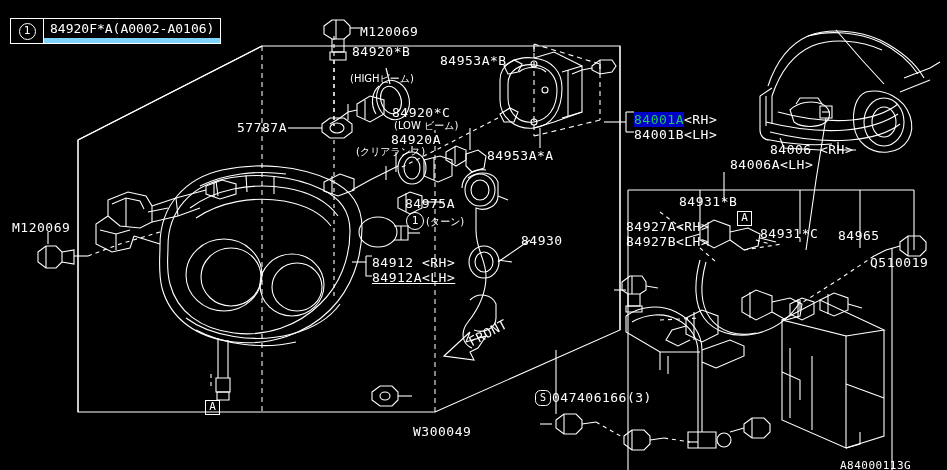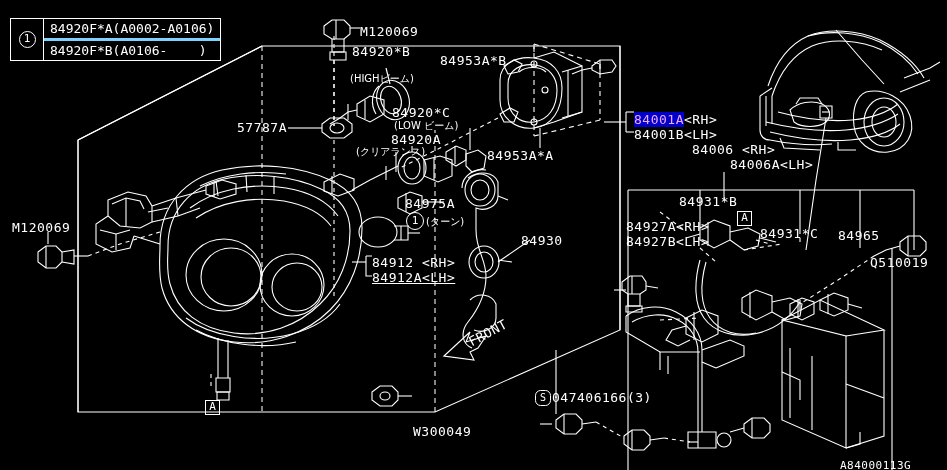--- a/index.html
+++ b/index.html
@@ -14,21 +14,21 @@
   .lbl{
     position:absolute;
     color:#fff;
     font-family:"DejaVu Sans Mono","Liberation Mono",monospace;
     font-size:13px;
     line-height:15px;
     letter-spacing:0.5px;
     white-space:pre;
   }
   .lbl.jp{font-size:10px;line-height:12px;letter-spacing:0;font-family:"DejaVu Sans","Liberation Sans",sans-serif;}
-  .hl{background:#0000c8;color:#f0abfc;}
+  .hl{background:#0000c8;color:#22c55e;}
   .wm{
     position:absolute;
     color:#fff;
     font-size:11px;
     letter-spacing:0.5px;
     font-family:"DejaVu Sans Mono","Liberation Mono",monospace;
     white-space:pre;
   }
   
   .boxmark{
@@ -79,21 +79,21 @@
   }
   #legend .rows{display:flex;flex-direction:column;}
   #legend .rows div{
     padding:1px 6px 1px 6px;
     color:#fff;
     font-size:13px;
     line-height:17px;
     white-space:pre;
     font-family:"DejaVu Sans Mono","Liberation Mono",monospace;
   }
-  #legend .rows div:first-child{border-bottom:3px solid #7dd3fc;}
+  #legend .rows div:first-child{border-bottom:5px solid #7dd3fc;}
   .circ-inline{
     display:inline-block;
     border:1px solid #fff;border-radius:50%;
     width:15px;height:15px;line-height:14px;text-align:center;
     font-size:11px;color:#fff;
   }
 </style>
 </head>
 <body>
 
@@ -419,21 +419,20 @@
       <path d="M756,240 L770,244" stroke-dasharray="4,4"></path>
     </g>
   </svg>
 
   <div id="legend">
     <div class="cell-num">
       <span class="circ-inline">1</span>
     </div>
     <div class="rows">
       <div>84920F*A(A0002-A0106)</div>
-      <div>84920F*B(A0106-    )</div>
     </div>
   </div>
 
   <div class="lbl" style="left:360px;top:24px;">M120069</div>
 
   <div class="lbl" style="left:352px;top:44px;">84920*B</div>
   <div class="lbl jp" style="left:350px;top:73px;">(HIGHビーム)</div>
 
   <div class="lbl" style="left:440px;top:53px;">84953A*B</div>
 
@@ -455,21 +454,21 @@
   <div class="lbl" style="left:521px;top:233px;">84930</div>
 
   <div class="lbl" style="left:372px;top:255px;">84912 &lt;RH&gt;</div>
   <div class="lbl" style="left:372px;top:270px;text-decoration:underline;">84912A&lt;LH&gt;</div>
 
   <div class="lbl" style="left:12px;top:220px;">M120069</div>
 
   <div class="lbl" style="left:634px;top:112px;"><span class="hl">84001A</span><span>&lt;RH&gt;</span></div>
   <div class="lbl" style="left:634px;top:127px;">84001B&lt;LH&gt;</div>
 
-  <div class="lbl" style="left:692px;top:142px;">84006 &lt;RH&gt;</div>
+  <div class="lbl" style="left:770px;top:142px;">84006 &lt;RH&gt;</div>
   <div class="lbl" style="left:730px;top:157px;">84006A&lt;LH&gt;</div>
 
   <div class="lbl" style="left:679px;top:194px;">84931*B</div>
 
   <div class="boxmark" style="left:737px;top:211px;">A</div>
   <div class="lbl" style="left:760px;top:210px;margin-top:16px;">84931*C</div>
 
   <div class="lbl" style="left:626px;top:219px;">84927A&lt;RH&gt;</div>
   <div class="lbl" style="left:626px;top:234px;">84927B&lt;LH&gt;</div>
 

